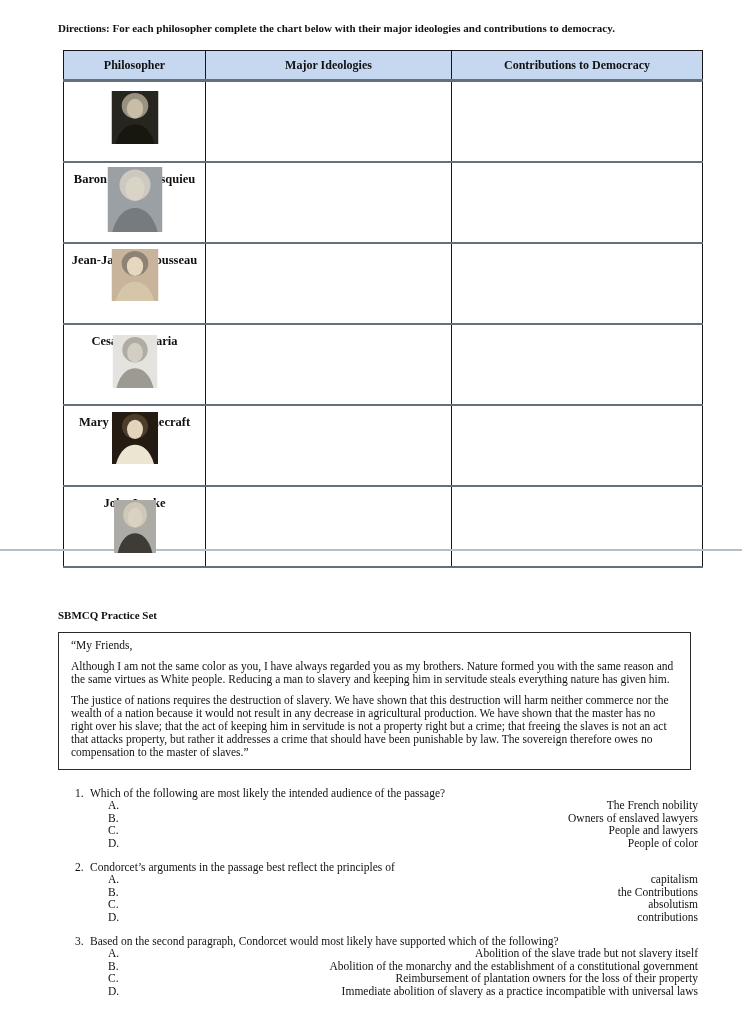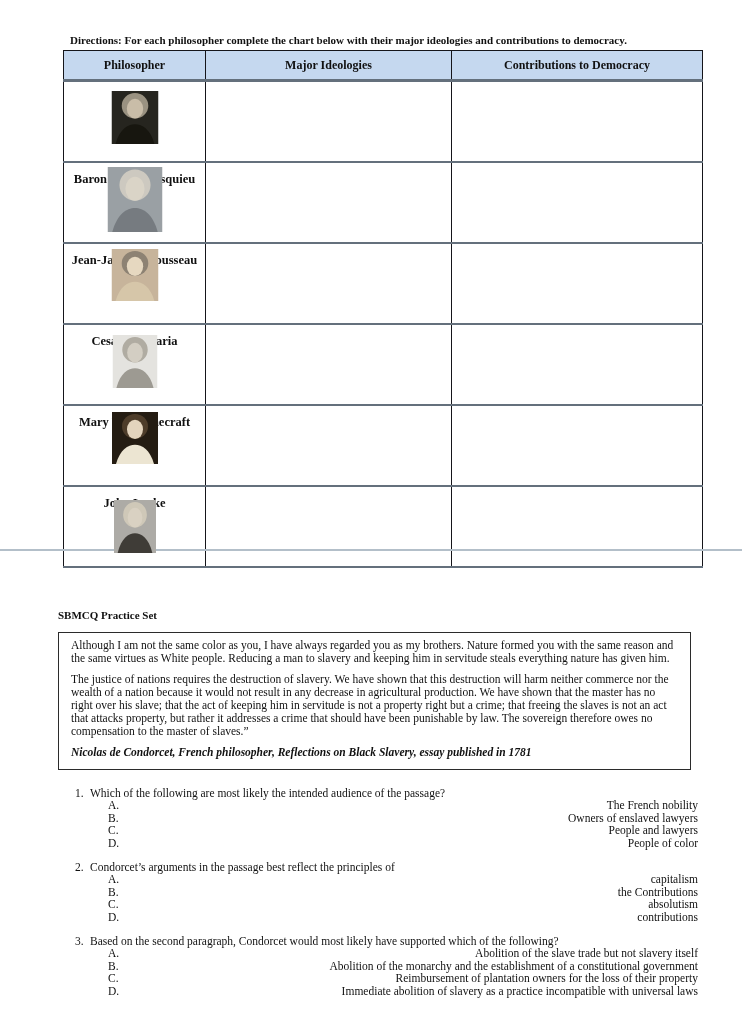--- a/index.html
+++ b/index.html
@@ -3,21 +3,21 @@
 <meta charset="utf-8">
 <style>
   html,body{margin:0;padding:0;}
   body{
     width:742px;height:1032px;background:#ffffff;position:relative;
     font-family:"Liberation Serif","DejaVu Serif",serif;color:#111;
     overflow:hidden;
   }
   
   .top-text{position:absolute;top:22px;left:58px;width:660px;}
-  .directions{font-size:11px;font-weight:bold;margin:12px;line-height:12.5px;}
+  .directions{font-size:11px;font-weight:bold;margin:0;line-height:12.5px;}
   .info-cards{font-size:11px;font-weight:bold;margin:0;line-height:12.5px;}
   .doc-link{color:#0563c1;text-decoration:underline;cursor:pointer;font-weight:bold;}
 
   table.phil-chart{
     position:absolute;top:50px;left:63px;width:639px;
     border-collapse:collapse;table-layout:fixed;
   }
   .phil-chart col.c1{width:142px}
   .phil-chart col.c2{width:246px}
   .phil-chart col.c3{width:251px}
@@ -184,23 +184,23 @@
       <td></td>
     </tr>
   </tbody>
 </table>
 
 <div class="page-divider"></div>
 
 <p class="sbmcq-heading">SBMCQ Practice Set</p>
 
 <div class="passage-box">
+  <p>“My Friends,</p>
   <p>Although I am not the same color as you, I have always regarded you as my brothers. Nature formed you with the same reason and the same virtues as White people. Reducing a man to slavery and keeping him in servitude steals everything nature has given him.</p>
   <p>The justice of nations requires the destruction of slavery. We have shown that this destruction will harm neither commerce nor the wealth of a nation because it would not result in any decrease in agricultural production. We have shown that the master has no right over his slave; that the act of keeping him in servitude is not a property right but a crime; that freeing the slaves is not an act that attacks property, but rather it addresses a crime that should have been punishable by law. The sovereign therefore owes no compensation to the master of slaves.”</p>
-  <p class="attribution">Nicolas de Condorcet, French philosopher, Reflections on Black Slavery, essay published in 1781</p>
 </div>
 
 <div class="questions">
 
   <div class="question">
     <div class="q-line">
       <span class="q-num">1.</span>
       <span class="q-text">Which of the following are most likely the intended audience of the passage?</span>
     </div>
     <div class="opt-line">

